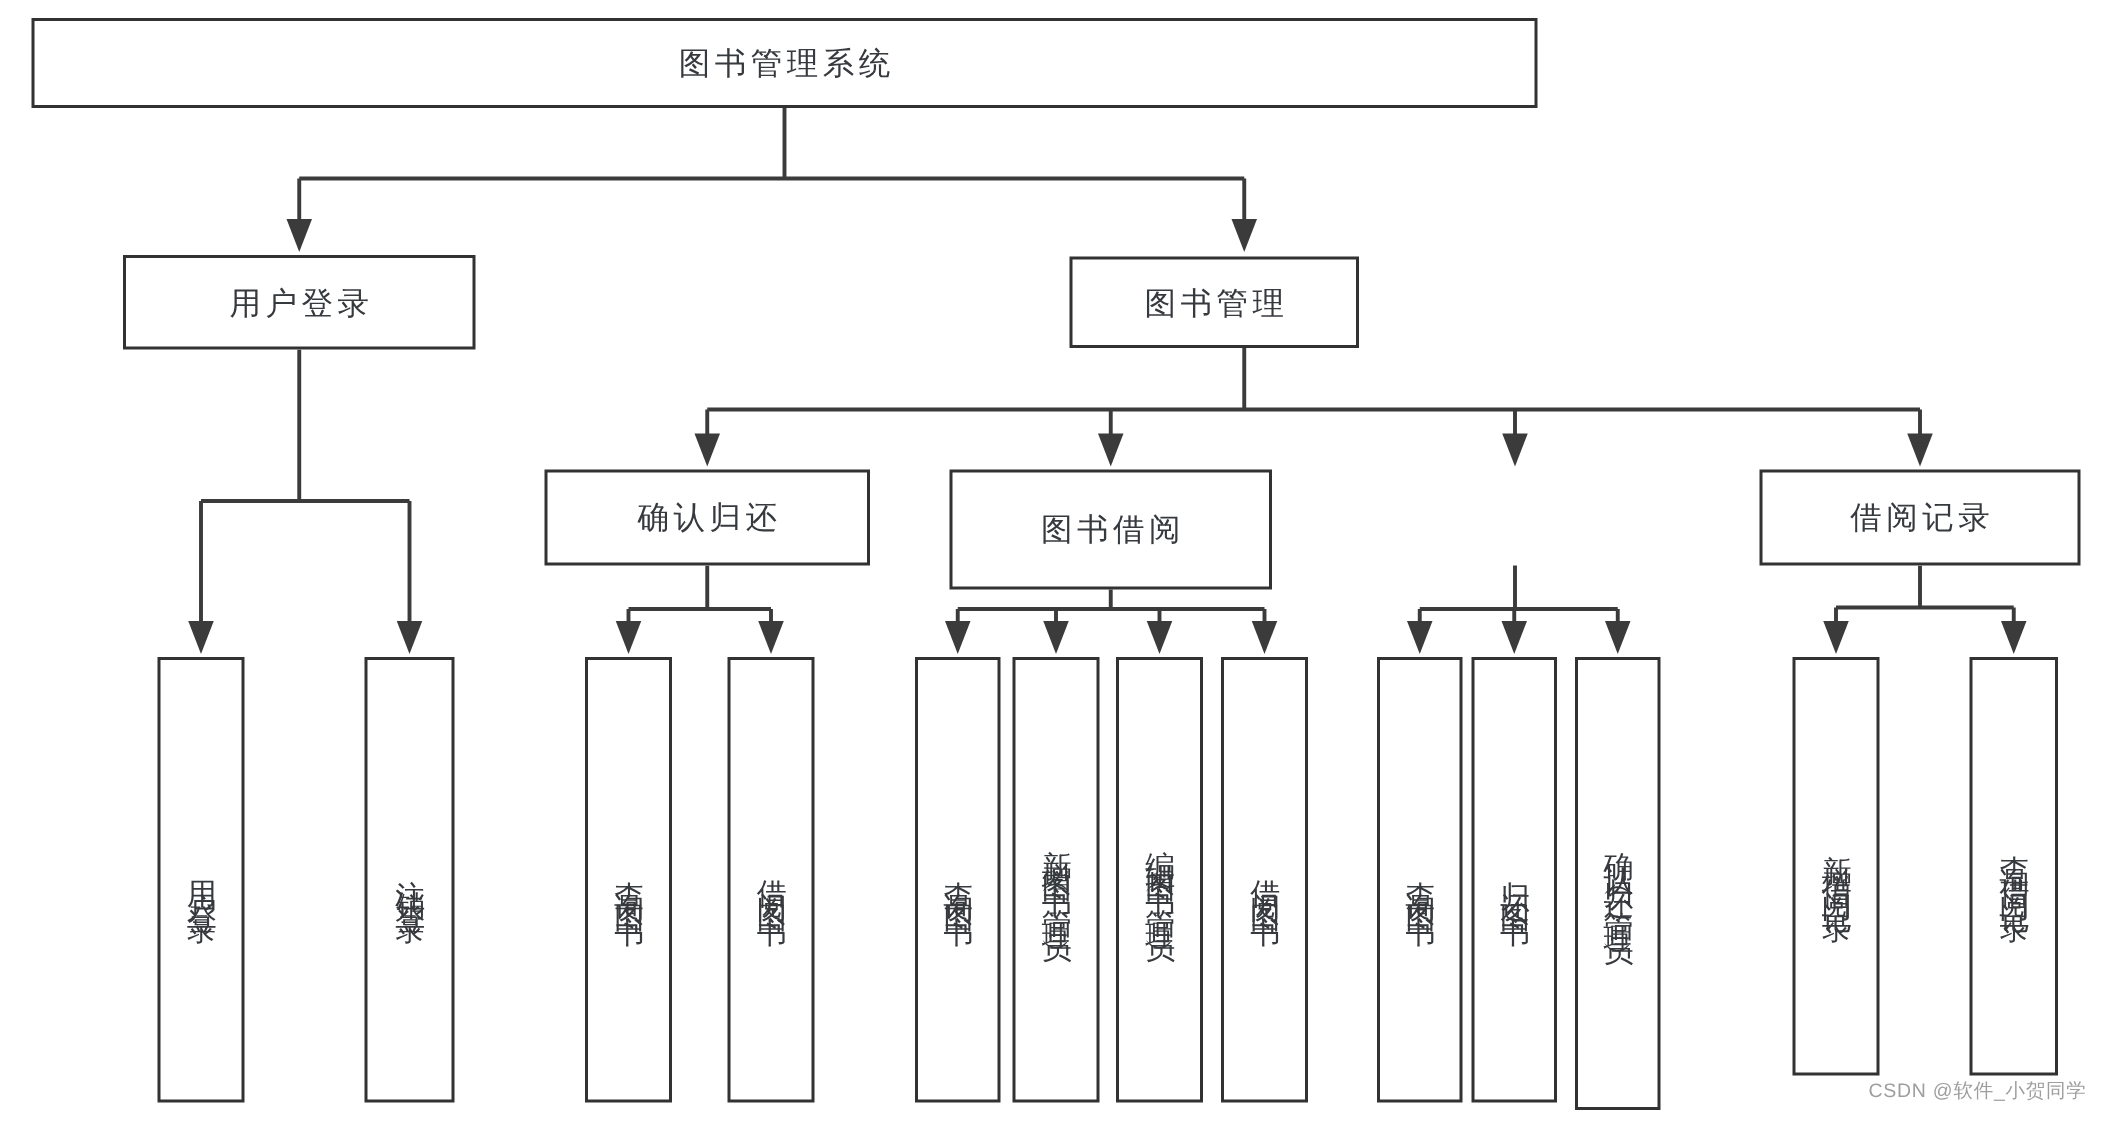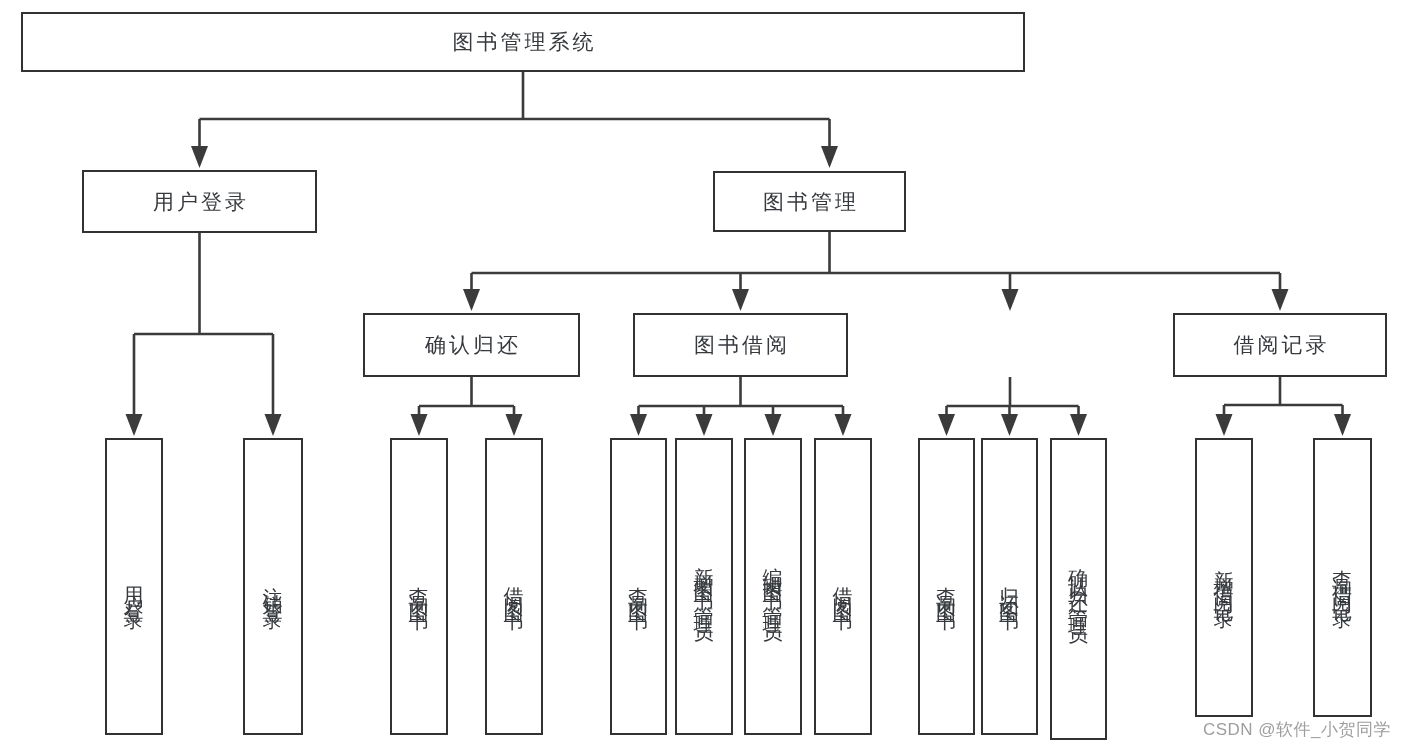--- a/index.html
+++ b/index.html
@@ -31,21 +31,21 @@
     font-size: 20px;
     letter-spacing: 8px;
     line-height: 1;
   }
   .watermark {
     position: absolute;
     right: 14px;
     top: 718px;
     z-index: 3;
     color: #9e9e9e;
-    font-size: 17px;
+    font-size: 13px;
     letter-spacing: 0.5px;
     white-space: nowrap;
   }
 </style>
 </head>
 <body>
 
 <div class="stage">
 
   <svg class="wires" width="1405" height="747" viewBox="0 0 1405 747">
@@ -88,21 +88,21 @@
   <div class="node h" style="left:82px;top:170px;width:235px;height:63px">
     <span class="lbl">用户登录</span>
   </div>
   <div class="node h" style="left:713px;top:171px;width:193px;height:61px">
     <span class="lbl">图书管理</span>
   </div>
 
   <div class="node h" style="left:363px;top:313px;width:217px;height:64px">
     <span class="lbl">确认归还</span>
   </div>
-  <div class="node h" style="left:633px;top:313px;width:215px;height:64px">
+  <div class="node h" style="left:633px;top:313px;width:215px;height:80px">
     <span class="lbl">图书借阅</span>
   </div>
   <div class="node h" style="left:1173px;top:313px;width:214px;height:64px">
     <span class="lbl">借阅记录</span>
   </div>
 
   <div class="node v" style="left:105px;top:438px;width:58px;height:297px">
     <span class="lbl">用户登录</span>
   </div>
   <div class="node v" style="left:243px;top:438px;width:60px;height:297px">

